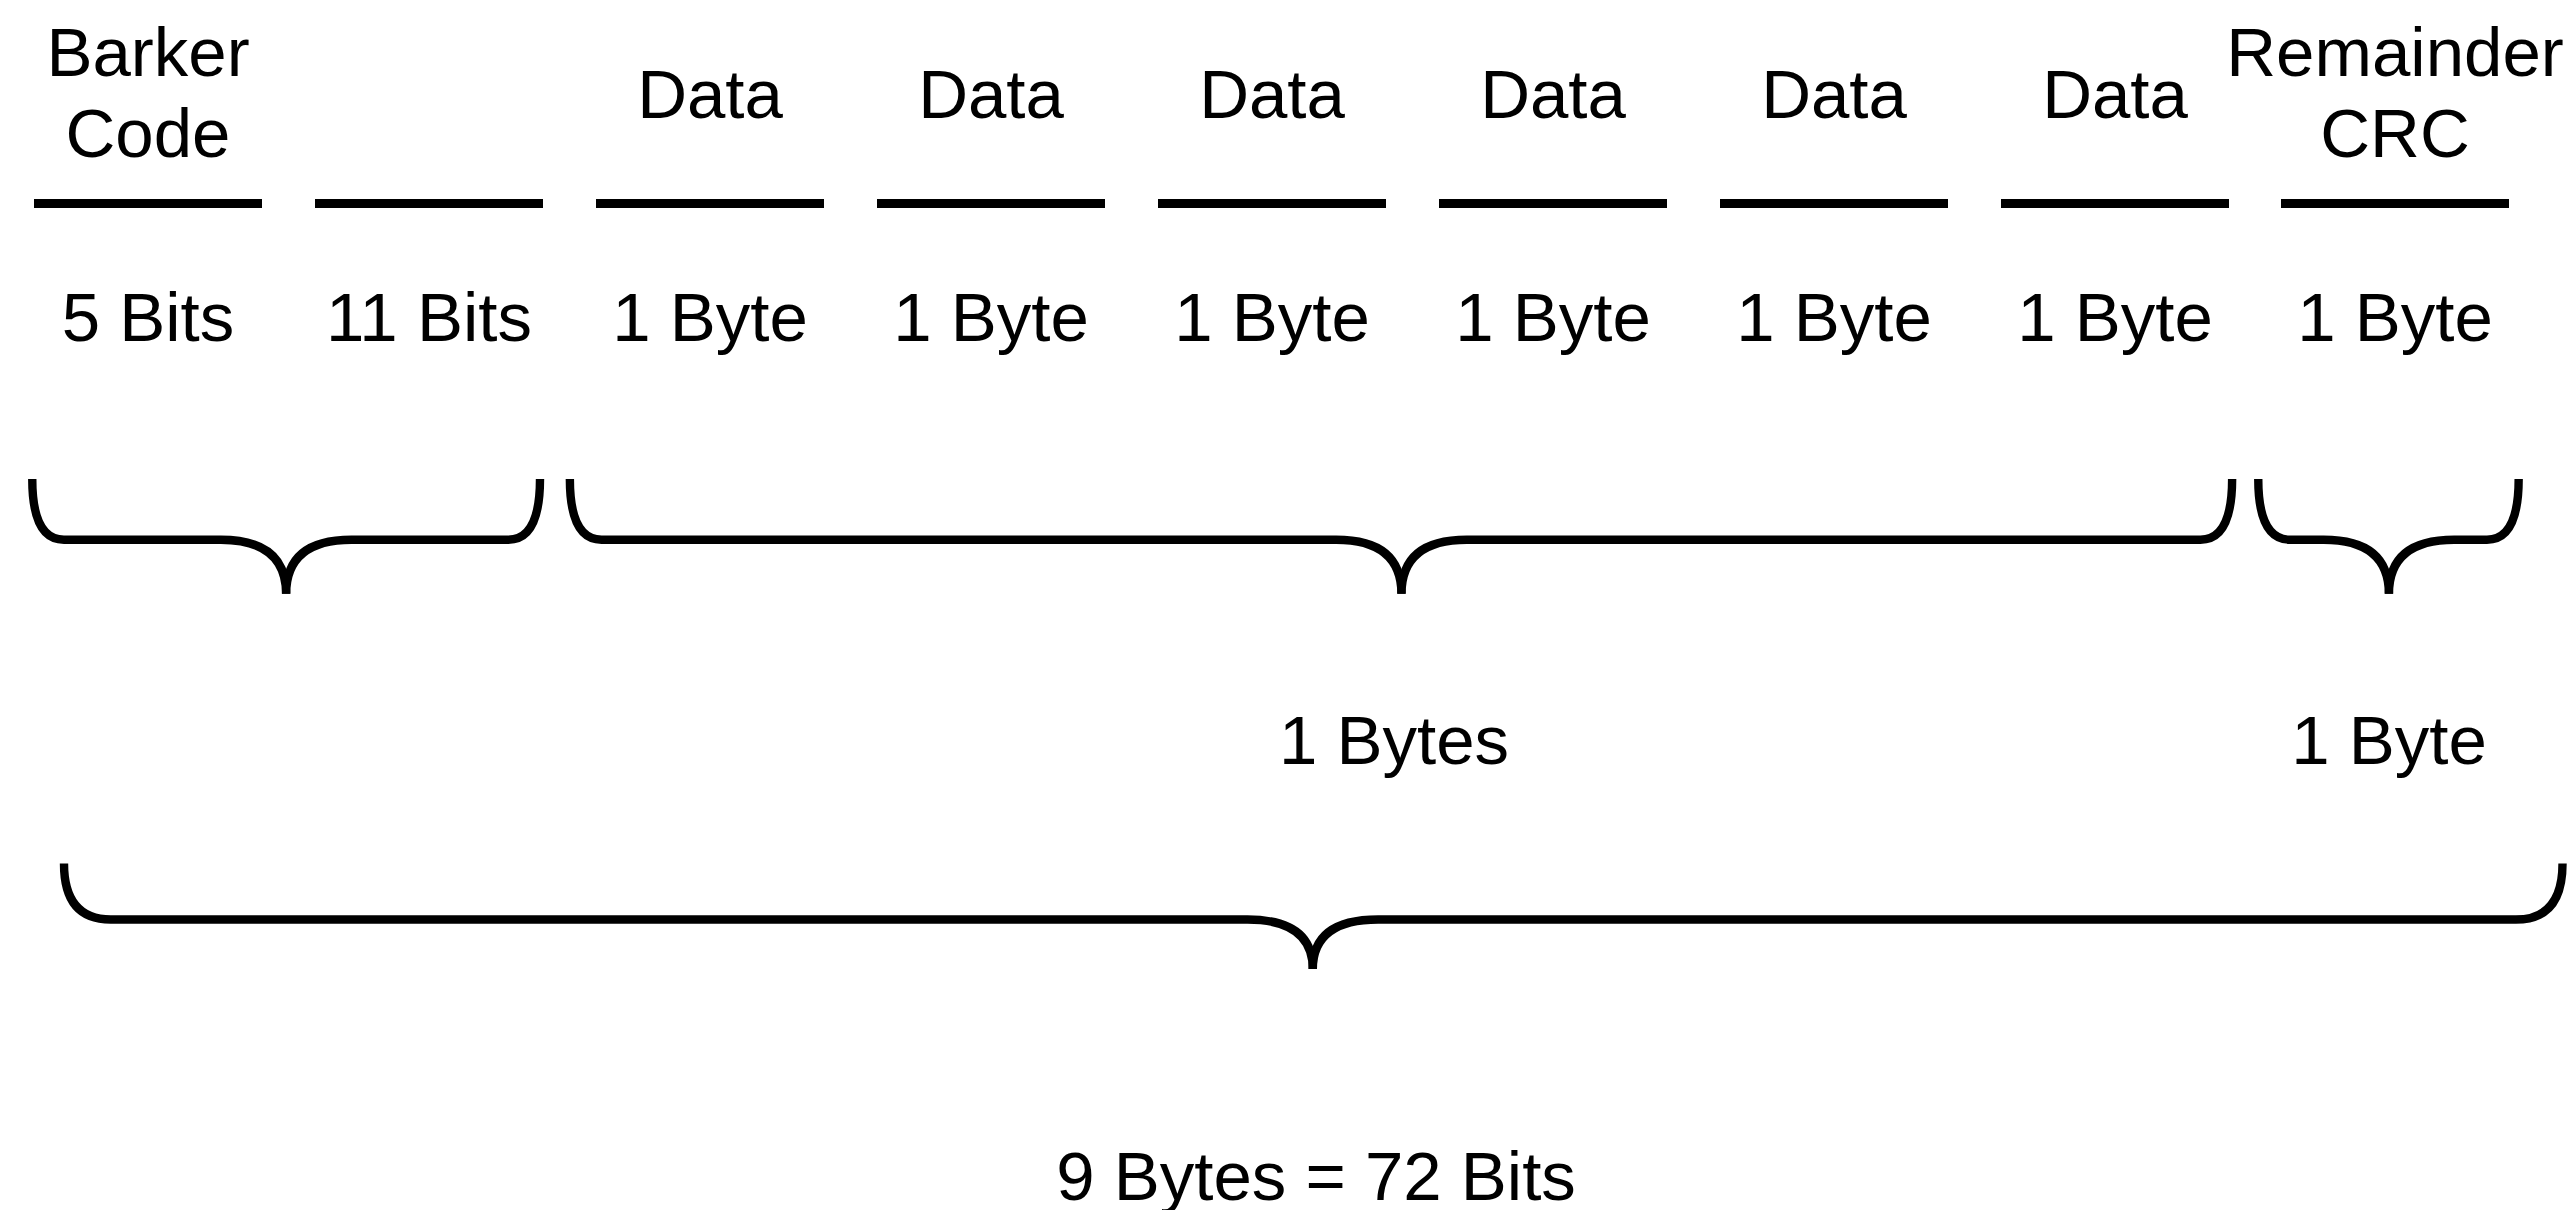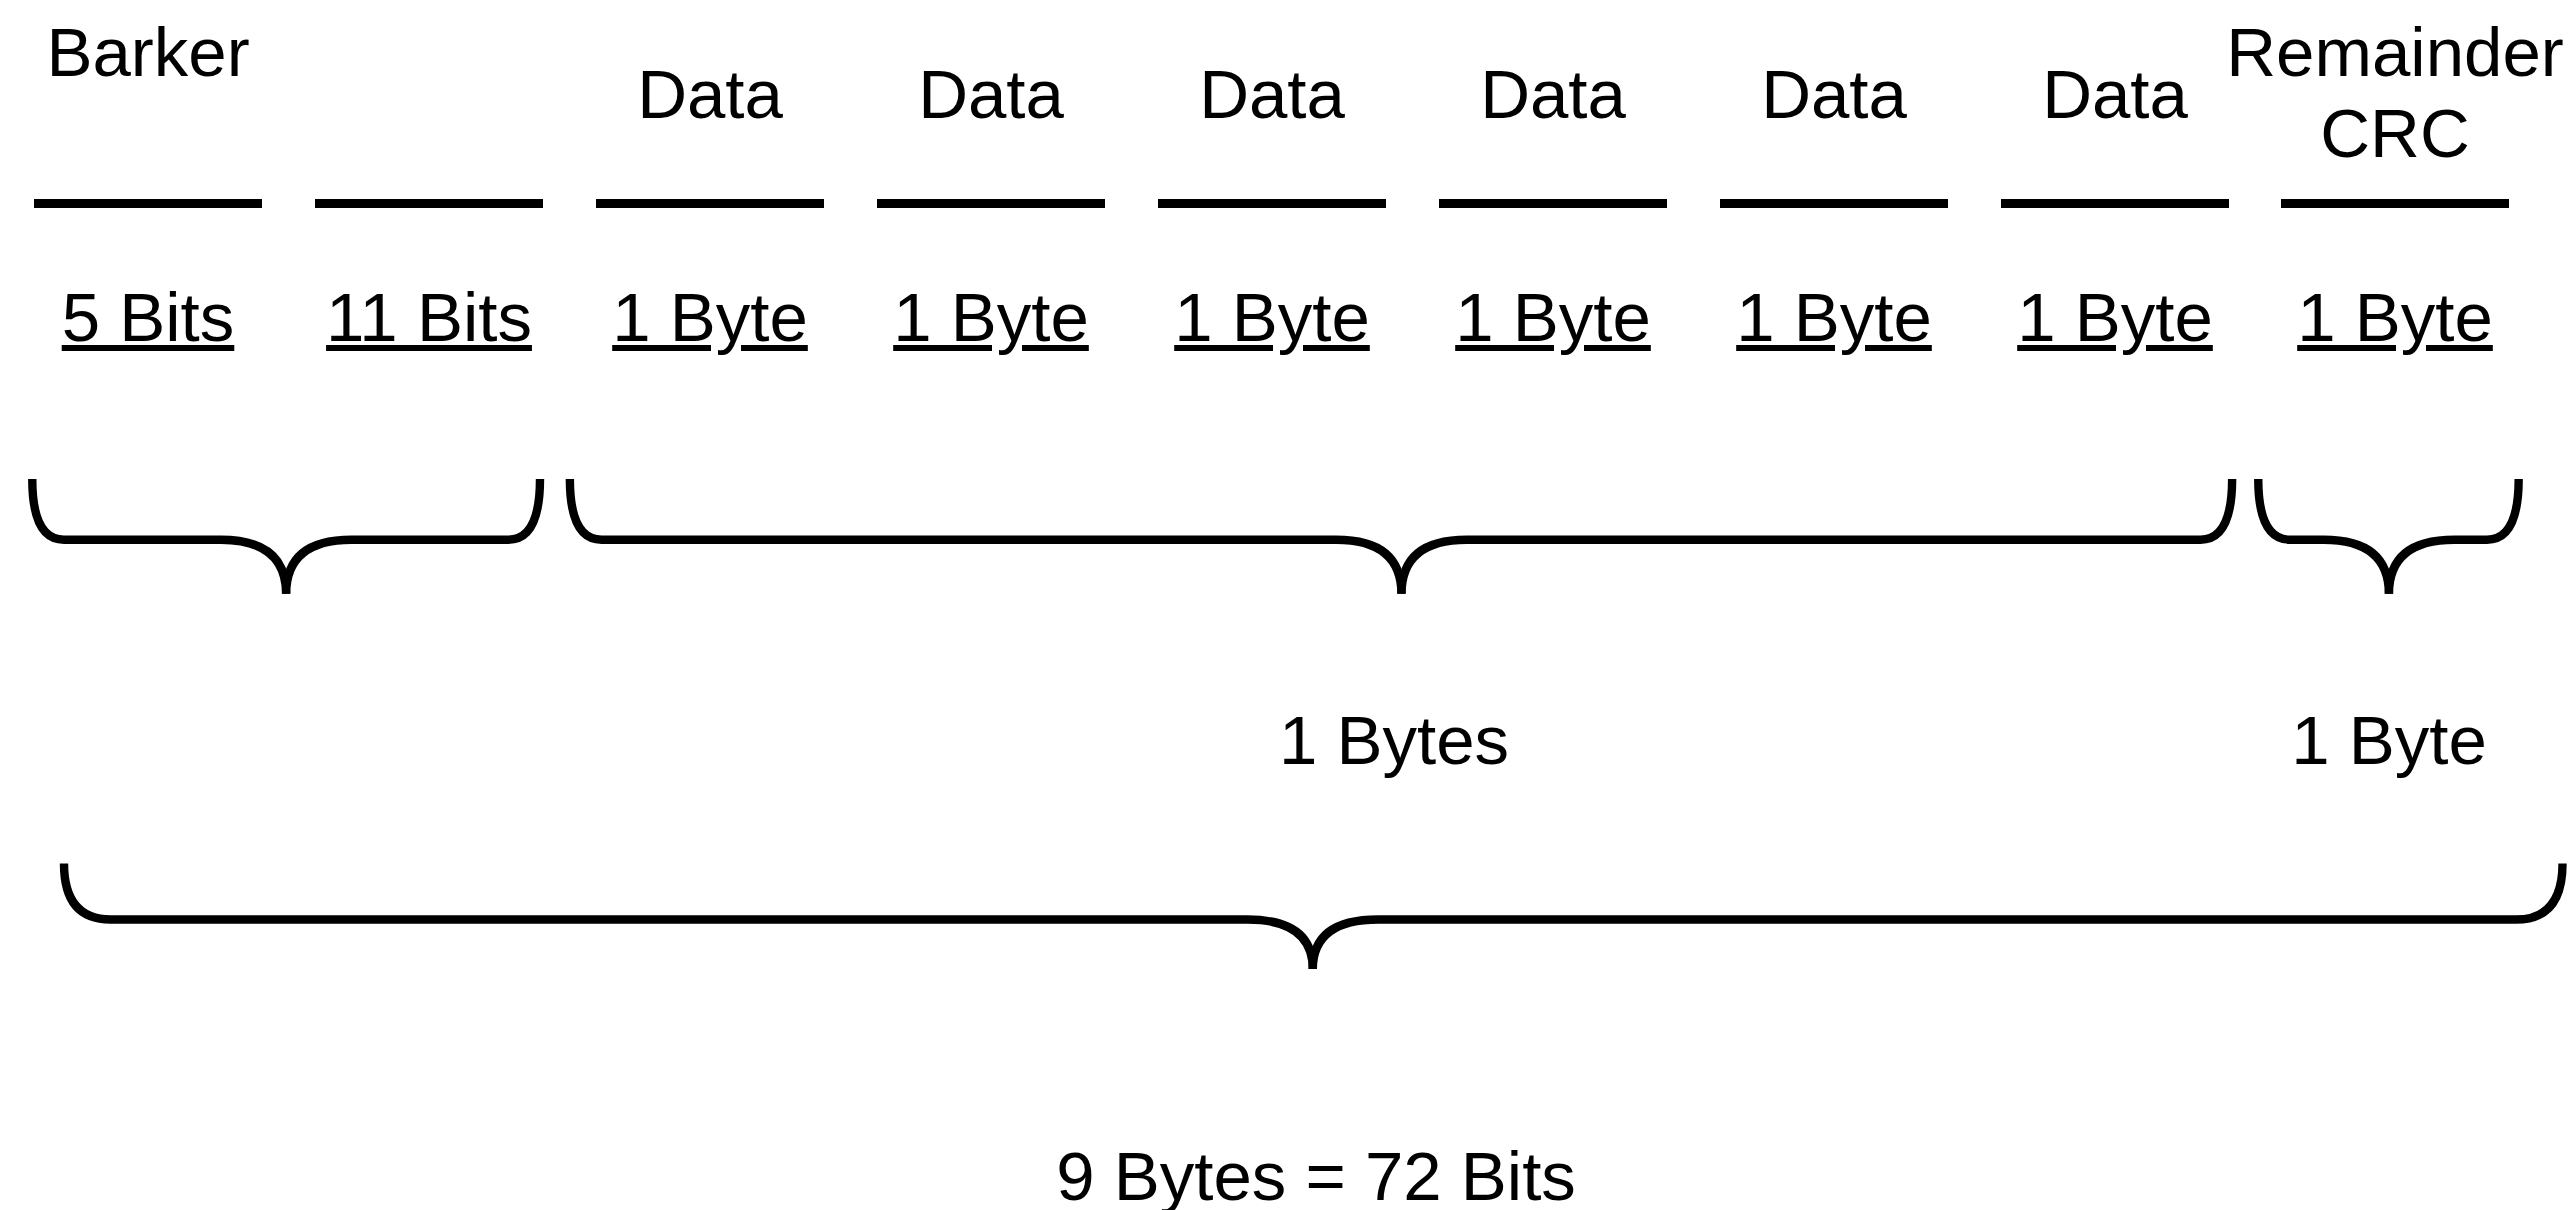--- a/index.html
+++ b/index.html
@@ -26,21 +26,21 @@
   }
   .hdr { top: 12px; line-height: 81px; }
   .hdr.one { top: 54px; text-align: center; }
   .rule {
     position: absolute;
     transform: translateX(-50%);
     top: 199px;
     width: 228px; height: 9.3px;
     background: #000000;
   }
-  .size { top: 277px; line-height: 81px; text-decoration: underline; }
+  .size { top: 277px; line-height: 81px; }
   .grp  { top: 700px; line-height: 81px; }
   .total{ top: 1136px; line-height: 81px; }
   svg.braces {
     position: absolute;
     left: 0; top: 0;
     width: 2576px; height: 1211px;
   }
   svg.braces path {
     fill: none;
     stroke: #000000;
@@ -48,20 +48,21 @@
     stroke-linecap: butt;
   }
 </style>
 </head>
 <body>
 
 <div id="canvas">
 
   <div class="cx hdr two" style="left:140px">
     <div>Barker</div>
+    <div>Code</div>
   </div>
   <div class="rule" style="left:140px"></div>
   <div class="cx size" style="left:140px">5 Bits</div>
 
   <div class="rule" style="left:421px"></div>
   <div class="cx size" style="left:421px">11 Bits</div>
 
   <div class="cx hdr one" style="left:702px">Data</div>
   <div class="rule" style="left:702px"></div>
   <div class="cx size" style="left:702px">1 Byte</div>

